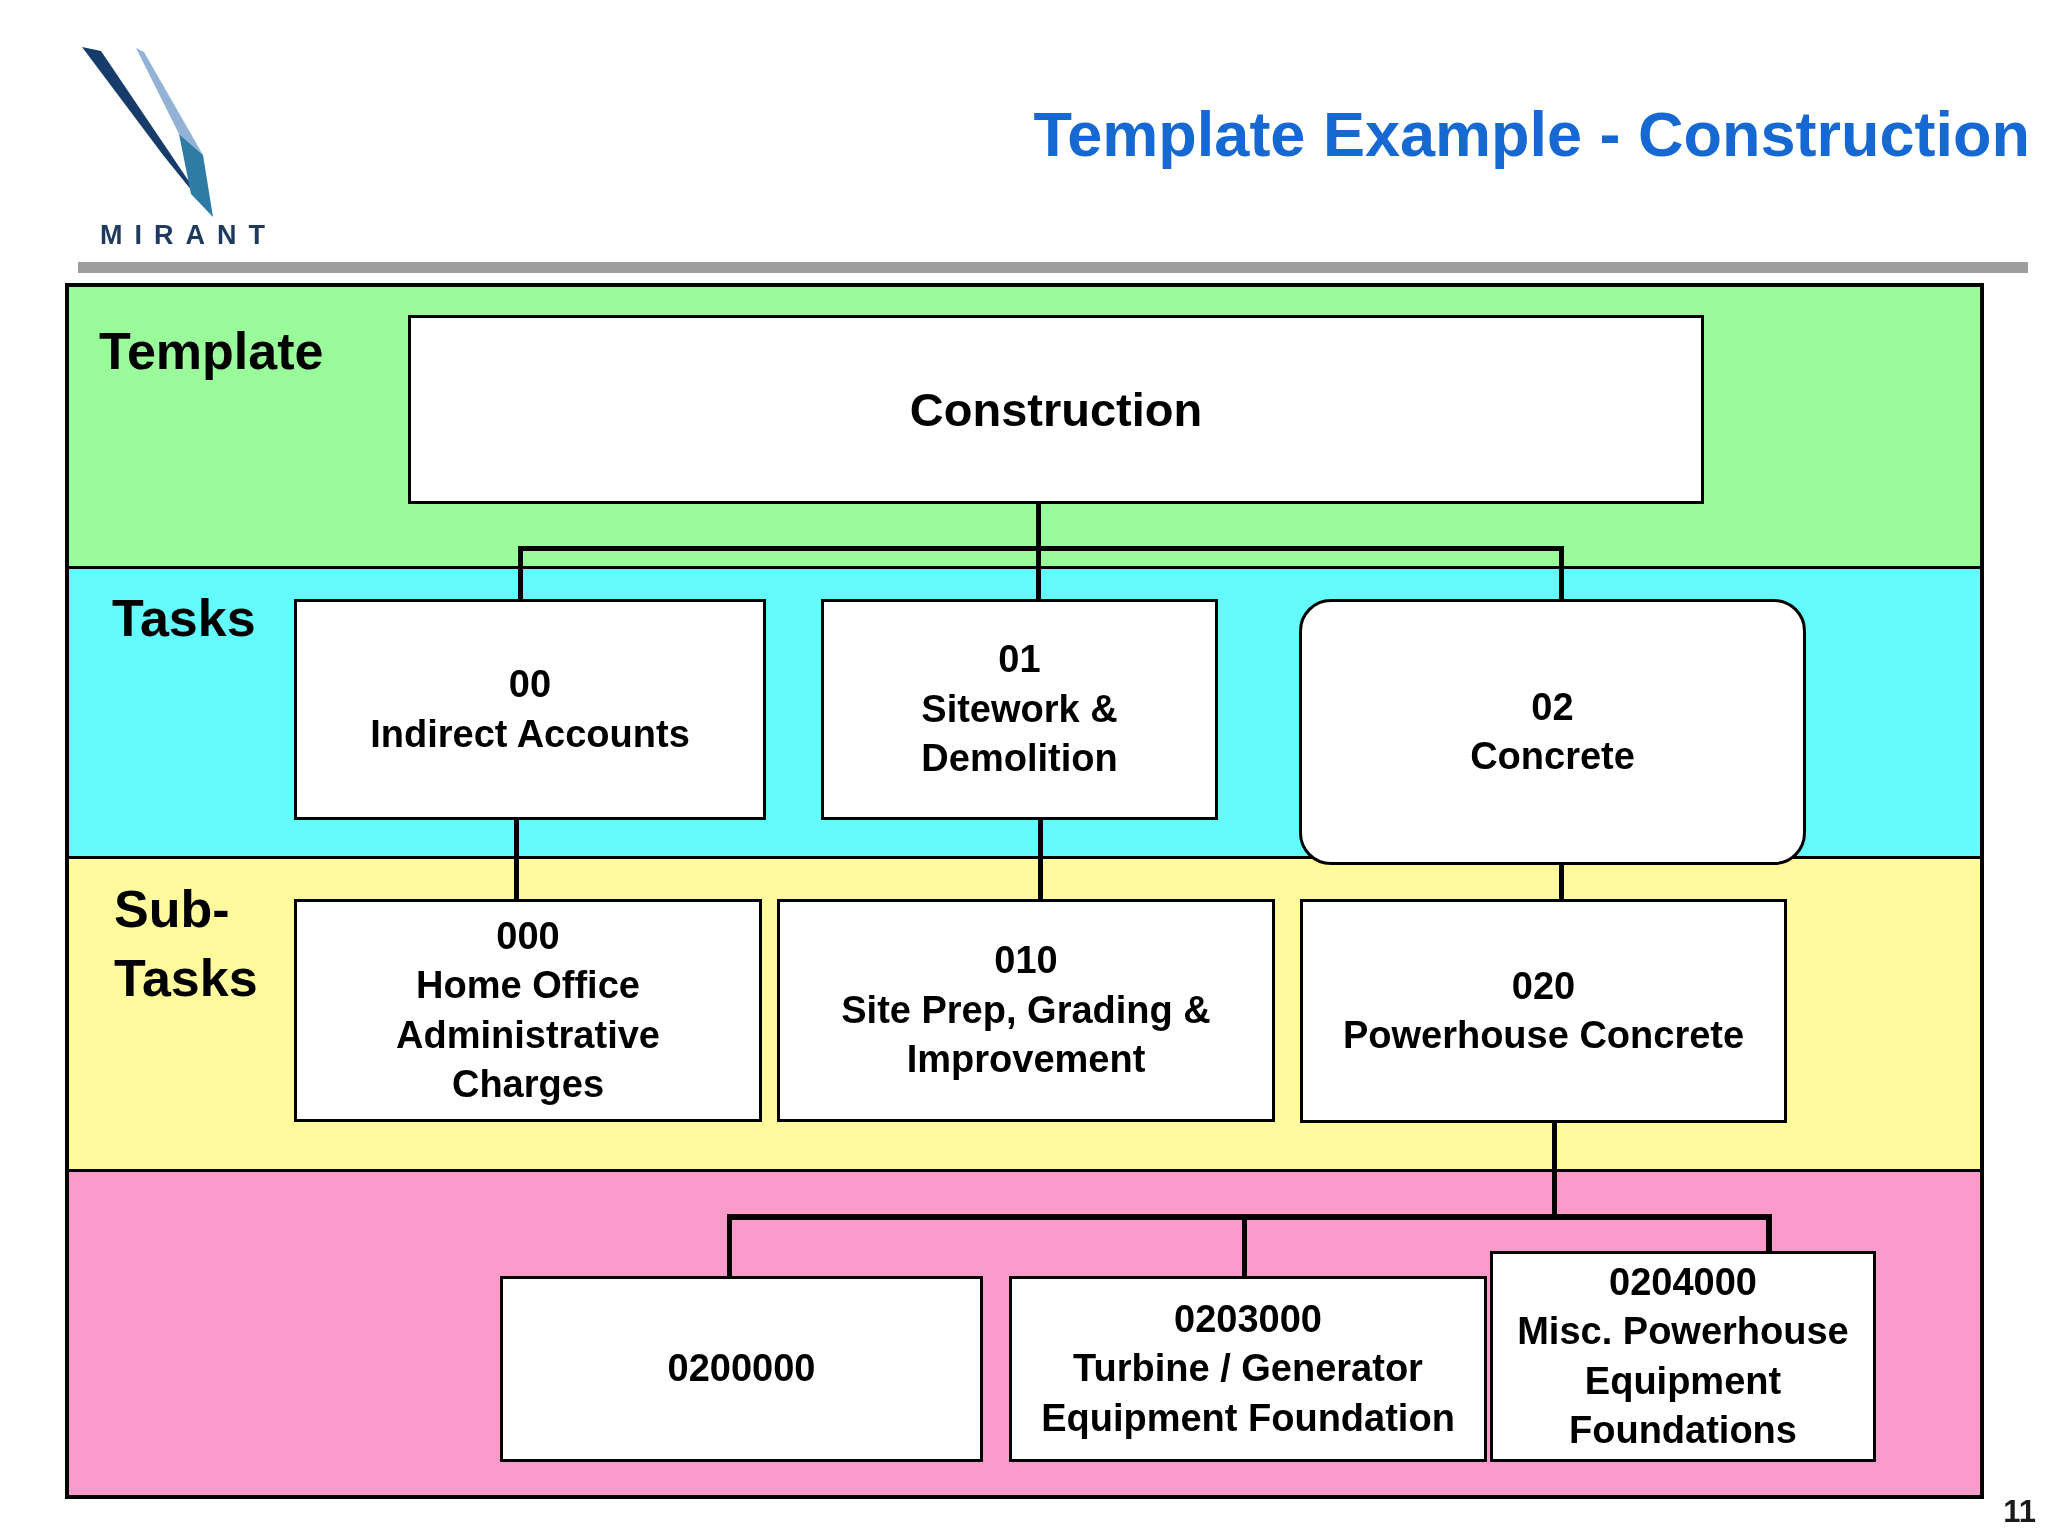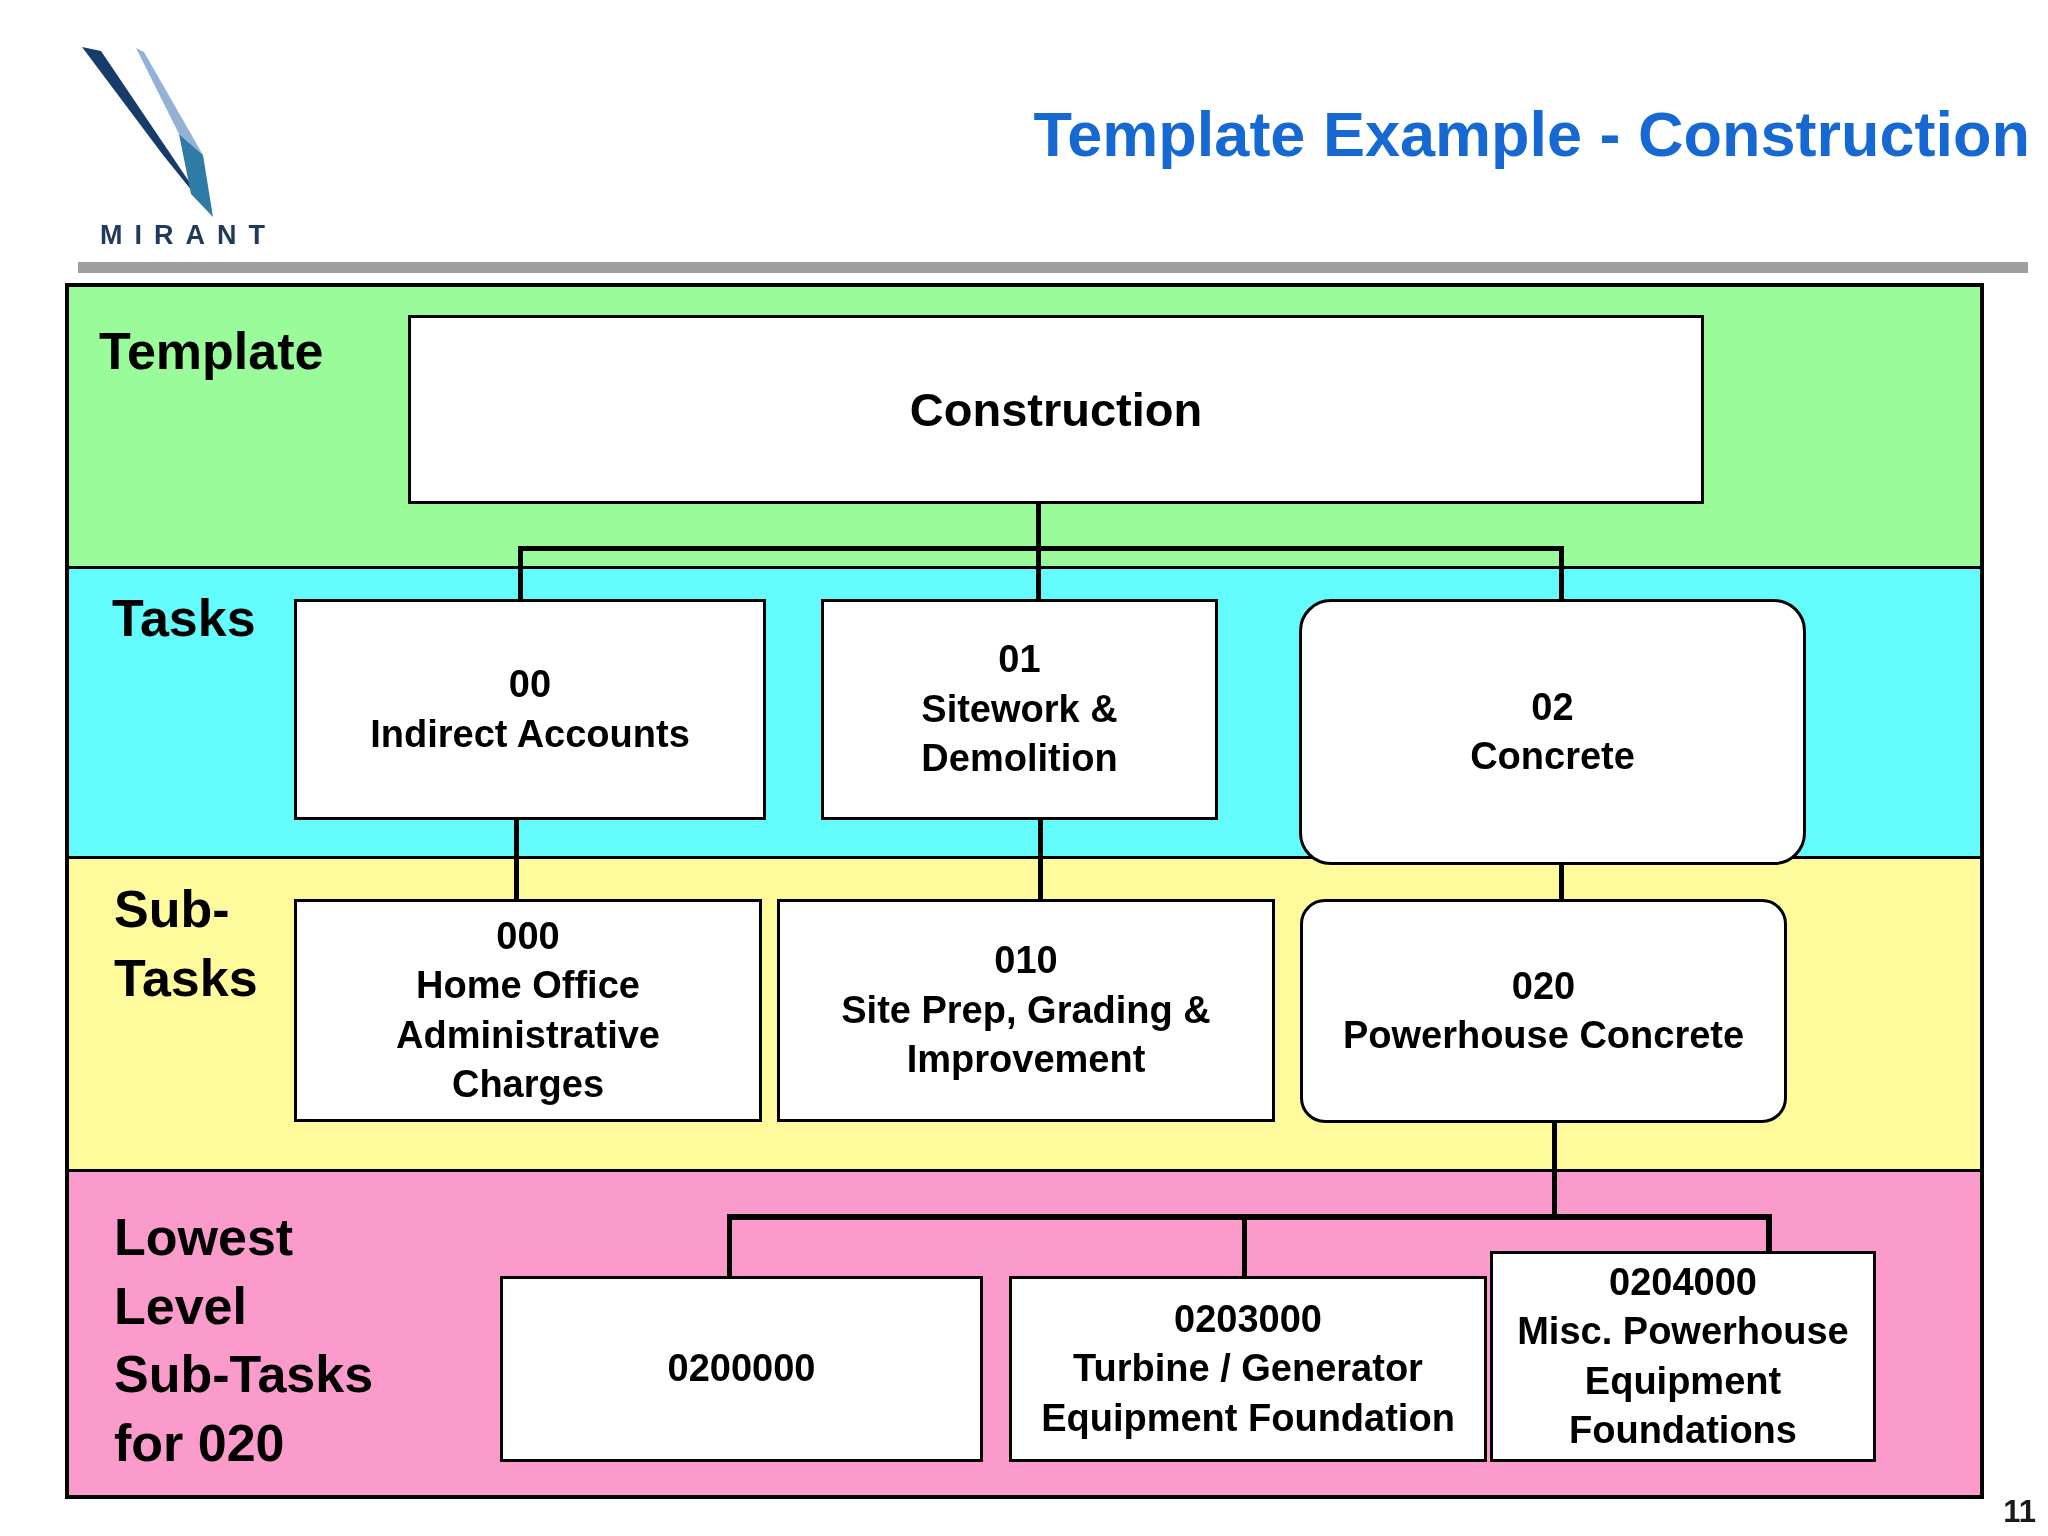--- a/index.html
+++ b/index.html
@@ -35,21 +35,21 @@
        display:flex;flex-direction:column;justify-content:center;align-items:center;
        text-align:center;font-weight:bold;font-size:38px;line-height:1.3;z-index:2;}
   .box .name{white-space:pre-line;}
   .box-construction{left:339px;top:28px;width:1296px;height:189px;
                     font-size:47px;}
   .box-t00{left:225px;top:312px;width:472px;height:221px;}
   .box-t01{left:752px;top:312px;width:397px;height:221px;}
   .box-t02{left:1230px;top:312px;width:507px;height:266px;border-radius:32px;}
   .box-s000{left:225px;top:612px;width:468px;height:223px;}
   .box-s010{left:708px;top:612px;width:498px;height:223px;}
-  .box-s020{left:1231px;top:612px;width:487px;height:224px;border-radius:25px;}
+  .box-s020{left:1231px;top:612px;width:487px;height:224px;}
   .box-l0200000{left:431px;top:989px;width:483px;height:186px;}
   .box-l0203000{left:940px;top:989px;width:478px;height:186px;}
   .box-l0204000{left:1421px;top:964px;width:386px;height:211px;}
 
   .conn{position:absolute;background:#000;z-index:1;}
   .c-stem{left:967px;top:214px;width:5px;height:101px;}
   .c-h1{left:449px;top:259px;width:1046px;height:5px;}
   .c-v-t00{left:449px;top:259px;width:5px;height:56px;}
   .c-v-t02{left:1490px;top:259px;width:5px;height:56px;}
   .c-v-00-000{left:445px;top:531px;width:5px;height:84px;}
@@ -79,24 +79,20 @@
 
     <div class="band band-template"></div>
     <div class="band band-tasks"></div>
     <div class="band band-subtasks"></div>
     <div class="band band-lowest"></div>
 
     <div class="band-label lbl-template">Template</div>
     <div class="band-label lbl-tasks">Tasks</div>
     <div class="band-label lbl-subtasks">Sub-
 Tasks</div>
-    <div class="band-label lbl-lowest">Lowest
-Level
-Sub-Tasks
-for 020</div>
 
     <div class="conn c-stem"></div>
     <div class="conn c-h1"></div>
     <div class="conn c-v-t00"></div>
     <div class="conn c-v-t02"></div>
     <div class="conn c-v-00-000"></div>
     <div class="conn c-v-01-010"></div>
     <div class="conn c-v-02-020"></div>
     <div class="conn c-v-020-h2"></div>
     <div class="conn c-h2"></div>

